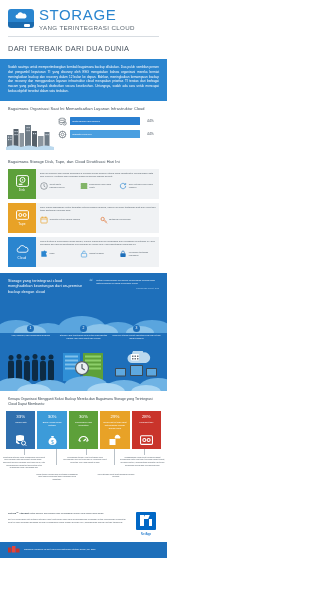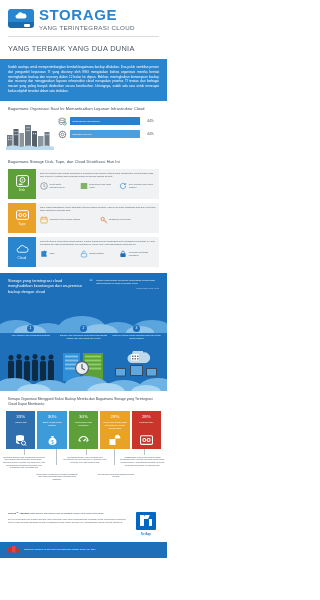--- a/index.html
+++ b/index.html
@@ -27,21 +27,21 @@
   }
   .hdd-led {
     position: absolute; left: 16px; top: 16.5px; width: 6px; height: 3px;
     background: #ffffff; border-radius: 1px;
   }
   .hdd-cloud {
     position: absolute; left: 6px; top: 4px; width: 14px; height: 8px;
   }
   .title-block { line-height: 1; }
   .title-main {
-    font-size: 15px; letter-spacing: 0.6px; color: #2a85cf; font-weight: 700;
+    font-size: 15px; letter-spacing: 0.6px; color: #2a85cf; font-weight: 400;
   }
   .title-sub {
     font-size: 6.2px; letter-spacing: 0.35px; color: #5b6670;
     margin-top: 2.5px; white-space: nowrap;
   }
   .hdr-rule { height: 1px; background: #d8dde2; margin: 0 8px; }
 
   
   .intro-head {
     font-size: 7.4px; color: #4a5560; letter-spacing: 0.3px;
@@ -197,21 +197,21 @@
         <path d="M7 15 a4 4 0 0 1 0-8 a6 6 0 0 1 11-1.5 a4.2 4.2 0 0 1 3.6 9.5z" fill="#ffffff"></path>
       </svg>
     </div>
     <div class="title-block">
       <div class="title-main">STORAGE</div>
       <div class="title-sub">YANG TERINTEGRASI CLOUD</div>
     </div>
   </div>
   <div class="hdr-rule"></div>
 
-  <div class="intro-head">YANG TERBAIK YANG DUA DUNIA</div>
+  <div class="intro-head">DARI TERBAIK DARI DUA DUNIA</div>
   <div class="intro-body">Sudah saatnya untuk mempertimbangkan kembali bagaimana backup dilakukan. Dua puluh sembilan persen dari pengambil keputusan TI yang disurvey oleh ESG mengatakan bahwa organisasi mereka berniat meningkatkan backup dan recovery dalam 12 bulan ke depan. Bahkan, meningkatkan kemampuan backup dan recovery dan menggunakan layanan infrastruktur cloud merupakan prioritas TI teratas dari berbagai macam yang paling banyak disebutkan secara keseluruhan. Untungnya, sudah ada cara untuk mencapai kedua objektif tersebut dalam satu tindakan.</div>
 
   <div class="sec-head">Bagaimana Organisasi Saat Ini Memanfaatkan Layanan Infrastruktur Cloud</div>
   <div class="chart-wrap">
     <svg class="skyline" viewBox="0 0 96 60">
       <rect x="2" y="30" width="11" height="24" fill="#6e7b86"></rect>
       <rect x="15" y="18" width="10" height="36" fill="#55606a"></rect>
       <rect x="27" y="26" width="9" height="28" fill="#8b959e"></rect>
       <rect x="38" y="10" width="12" height="44" fill="#6e7b86"></rect>
       <rect x="52" y="22" width="10" height="32" fill="#55606a"></rect>

